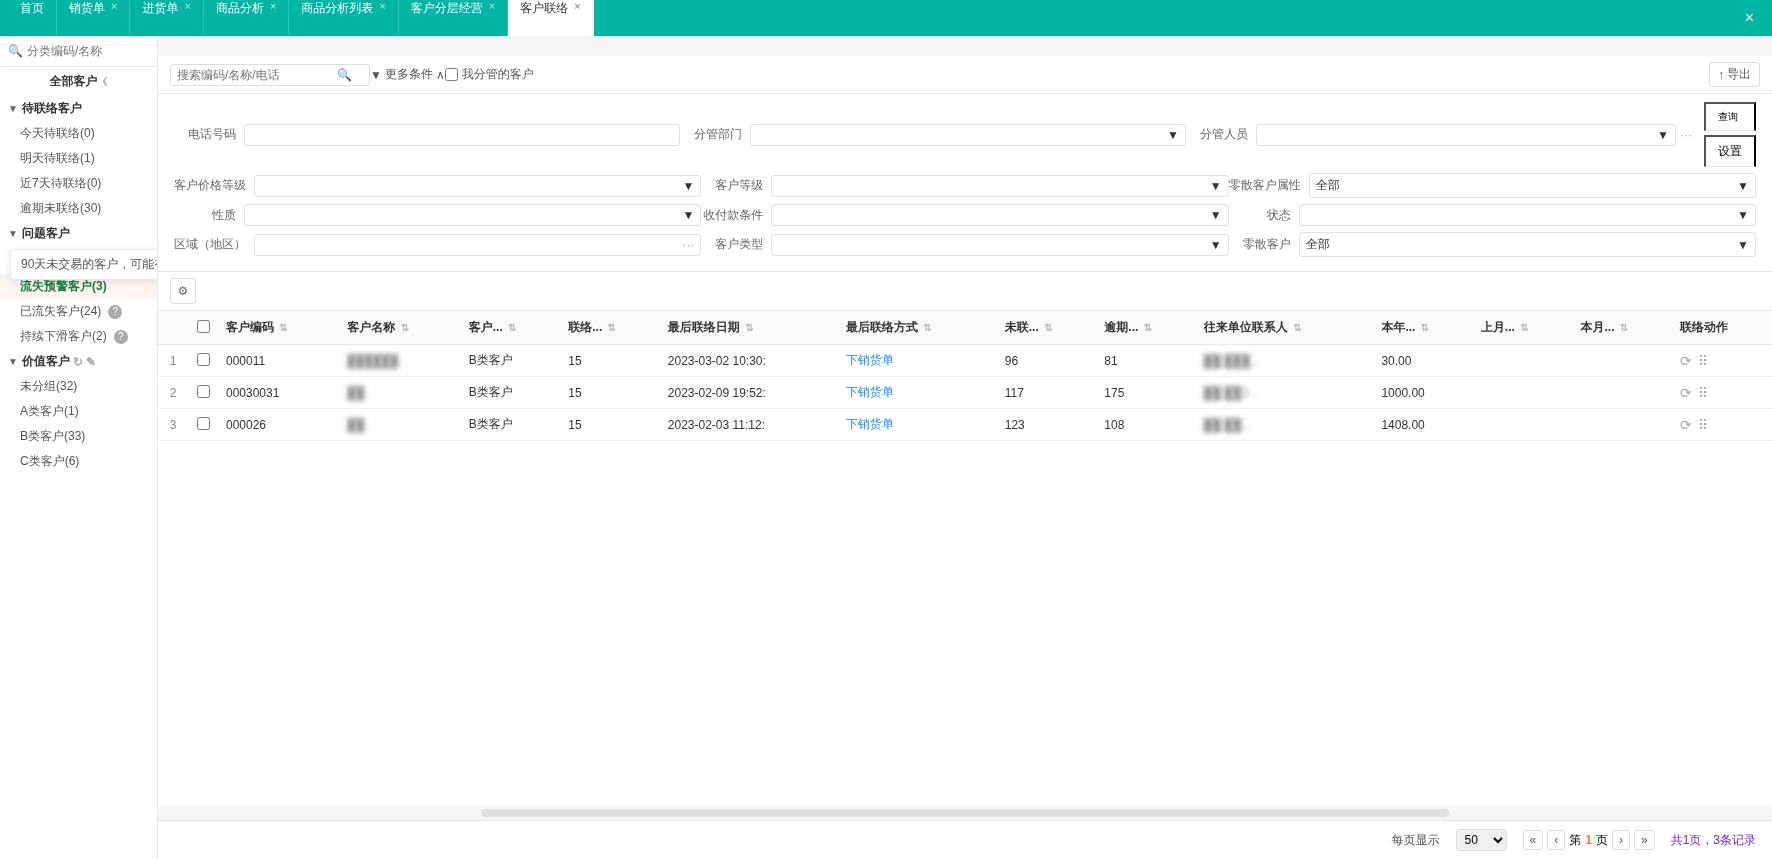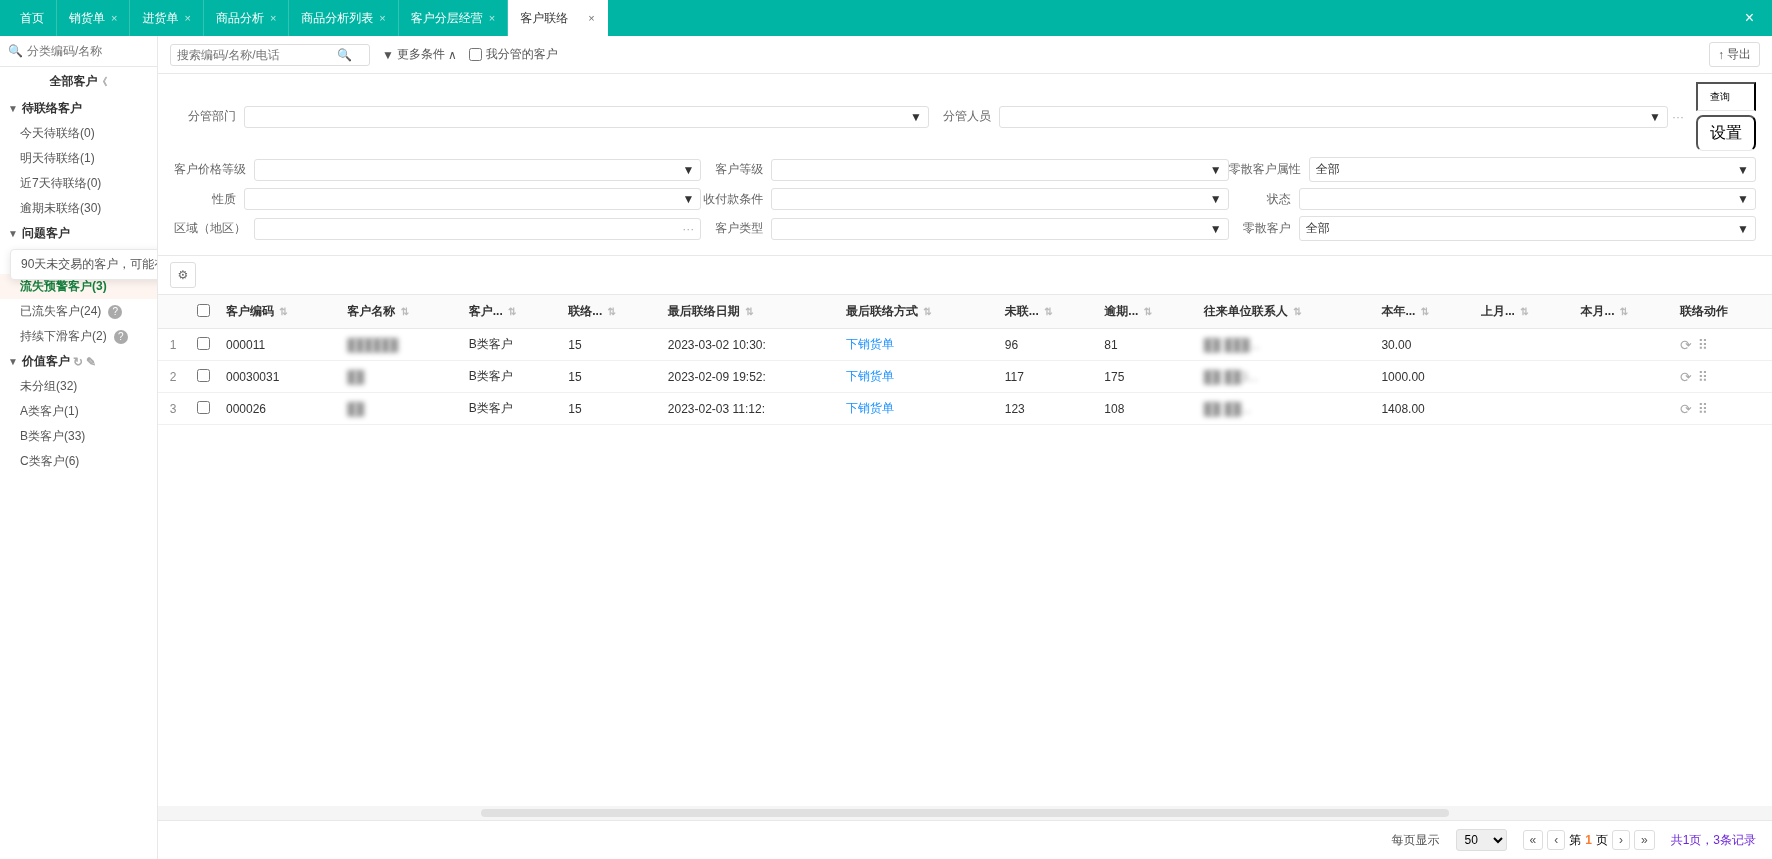--- a/index.html
+++ b/index.html
@@ -5,26 +5,26 @@
     * { box-sizing: border-box; margin: 0; padding: 0; font-family: 'Microsoft YaHei', Arial, sans-serif; font-size: 12px; }
     body { background: #f5f5f5; overflow: hidden; }
 
     
     .top-nav {
       display: flex; align-items: center;
       background: #00b5a3; height: 36px; padding: 0 8px;
       color: #fff;
     }
     .top-nav .nav-item {
-      display: flex; align-items: center;
+      display: flex; 
       padding: 0 12px; height: 36px; cursor: pointer;
       font-size: 13px; color: #fff; white-space: nowrap;
       border-right: 1px solid rgba(255,255,255,0.2);
     }
-    .top-nav .nav-item.active { background: #fff; color: #333; gap: 14px; }
+    .top-nav .nav-item.active { background: #fff; color: #333; }
     .top-nav .nav-item .close-x {
       margin-left: 6px; font-size: 11px; opacity: 0.7; cursor: pointer;
     }
     .top-nav .nav-item.active .close-x { color: #333; }
     .top-nav .spacer { flex: 1; }
     .top-nav .win-close { color: #fff; font-size: 16px; padding: 0 10px; cursor: pointer; }
 
     
     .main-layout {
       display: flex; height: calc(100vh - 36px);
@@ -76,21 +76,22 @@
     
     .content {
       flex: 1; display: flex; flex-direction: column; overflow: hidden;
       background: #f5f5f5;
     }
 
     
     .filter-bar {
       display: flex; align-items: center;
       background: #fff; padding: 6px 12px; border-bottom: 1px solid #e8e8e8;
-      gap: 12px;
+      gap: 0;
+      margin-top: 20px;
     }
     .filter-bar .search-box {
       display: flex; align-items: center;
       border: 1px solid #ddd; border-radius: 3px;
       padding: 3px 6px; min-width: 200px;
     }
     .filter-bar .search-box input {
       border: none; outline: none; font-size: 12px; width: 160px;
     }
     .filter-bar .more-filter {
@@ -341,37 +342,41 @@
       <div class="export-btn">
         <span>↑</span>
         <span>导出</span>
       </div>
     </div>
 
     <div class="adv-filter">
 
       <div class="adv-filter-row">
         <div class="adv-field">
+          <label>电话号码</label>
+          <input type="text" style="">
+        </div>
+        <div class="adv-field">
           <label>分管部门</label>
           <div class="select-box">
             <span></span>
             <span>▼</span>
           </div>
         </div>
         <div class="adv-field">
           <label>分管人员</label>
           <div class="select-box">
             <span></span>
             <span>▼</span>
           </div>
           <span class="more-btn">···</span>
         </div>
         <div style="display:flex; flex-direction:column; gap:4px; margin-left:12px;">
           <button class="table-toolbar query-btn" style="font-size:10px;">查询</button>
-          <button class="table-toolbar set-btn" style="font-size:16px;border-radius:7px;">设置</button>
+          <button class="table-toolbar set-btn" style="font-size:12px;">设置</button>
         </div>
       </div>
 
       <div class="adv-filter-row">
         <div class="adv-field">
           <label>客户价格等级</label>
           <div class="select-box">
             <span></span>
             <span>▼</span>
           </div>

